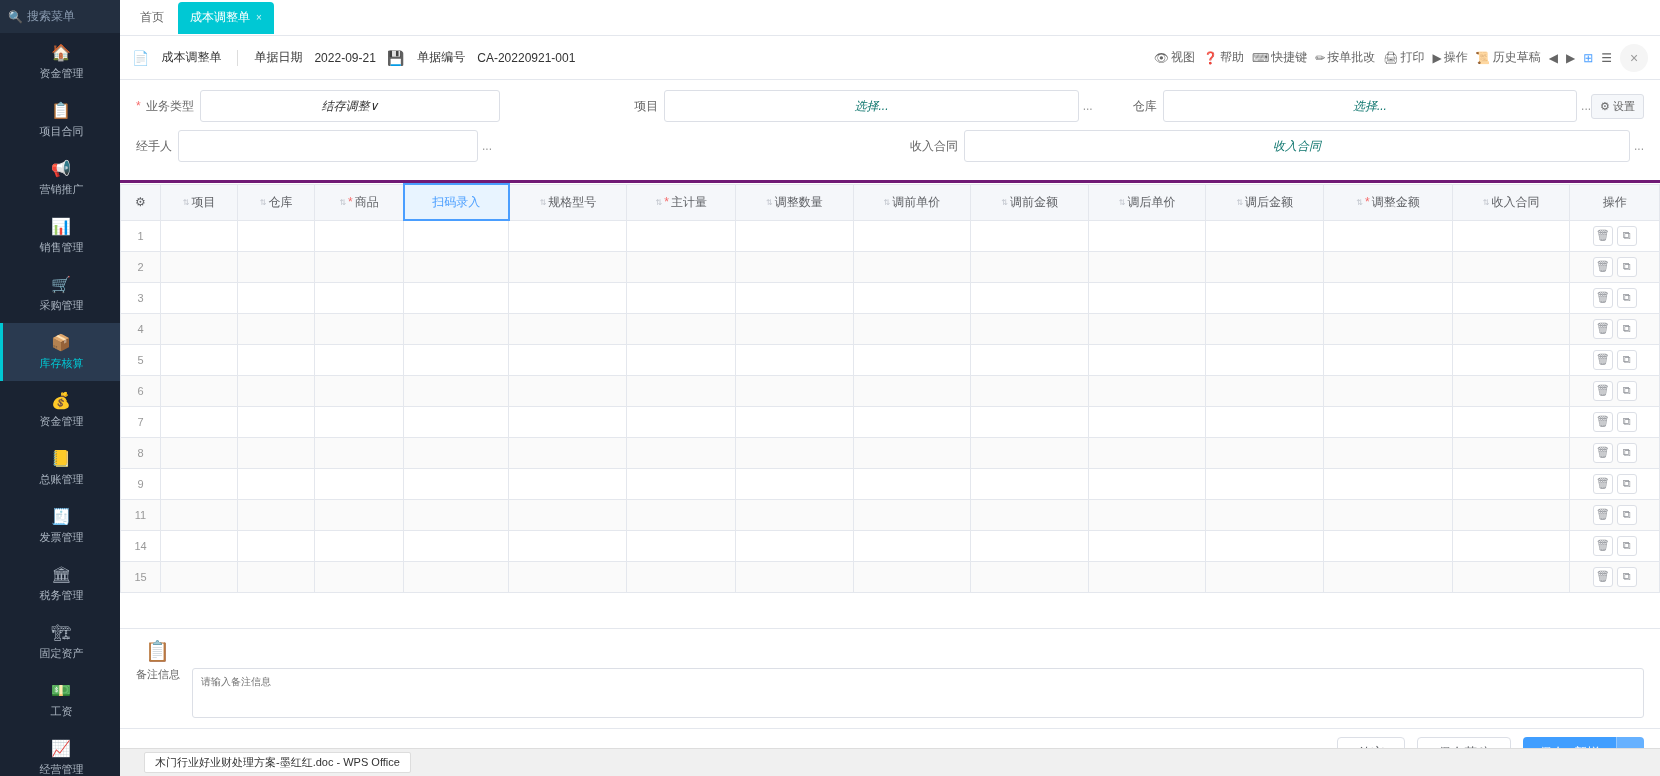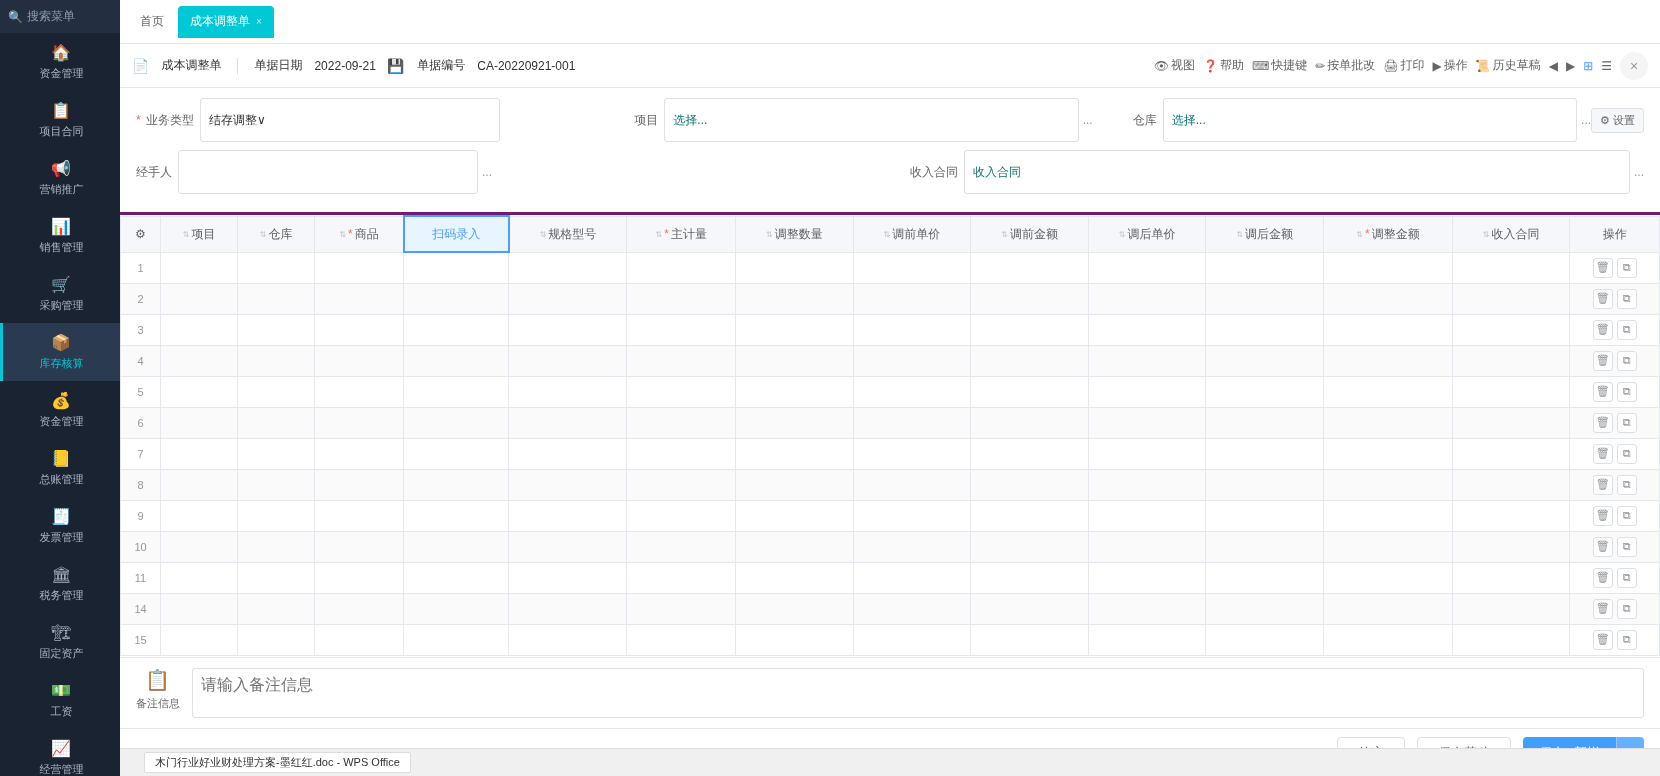--- a/index.html
+++ b/index.html
@@ -46,21 +46,21 @@
       flex-direction: column;
       background: #f0f2f5;
       overflow: hidden;
     }
 
     
     .tab-bar {
       background: #fff;
       display: flex;
       align-items: center;
-      height: 44px;
+      height: 36px;
       border-bottom: 1px solid #e4e7ed;
       padding: 0 8px;
       gap: 2px;
     }
     .tab-item {
       height: 32px;
       padding: 0 12px;
       display: flex;
       align-items: center;
       gap: 6px;
@@ -140,32 +140,33 @@
     }
     .form-label {
       color: #666;
       font-size: 12px;
       white-space: nowrap;
       margin-right: 6px;
     }
     .required { color: #f56c6c; margin-right: 2px; }
     .form-select {
       flex: 1;
-      height: 44px;
+      height: 32px;
       border: 1px solid #dcdfe6;
       border-radius: 3px;
       padding: 0 8px;
       font-size: 12px;
       color: #333;
       background: #fff;
       display: flex;
       align-items: center;
-      justify-content: flex-start;
+      justify-content: center;
       cursor: pointer;
       min-width: 120px;
+      font-style: italic;
     }
     .form-select-large {
       min-width: 200px;
       max-width: 300px;
     }
     .form-placeholder { color: #0f766e; }
     .dots-btn { color: #999; cursor: pointer; margin-left: 4px; }
     .settings-btn {
       background: #f5f7fa;
       border: 1px solid #dcdfe6;
@@ -263,24 +264,25 @@
       gap: 4px;
     }
     .remarks-icon { font-size: 20px; color: #4a9eff; }
     .remarks-label { font-size: 11px; color: #666; }
     .remarks-input {
       flex: 1;
       height: 50px;
       border: 1px solid #dcdfe6;
       border-radius: 3px;
       padding: 6px 8px;
-      font-size: 16px;
+      font-size: 10px;
       color: #ef4444;
       resize: none;
       font-family: inherit;
+      margin-top: 29px;
     }
 
     
     .footer {
       height: 48px;
       background: #fff;
       border-top: 1px solid #e4e7ed;
       display: flex;
       align-items: center;
       justify-content: flex-end;
@@ -787,42 +789,20 @@
               <td></td>
               <td></td>
               <td>
                 <div class="action-cell">
         <button class="action-btn">🗑</button>
         <button class="action-btn">⧉</button>
       </div>
               </td>
             </tr>
             <tr>
-              <td><span class="row-num">10</span></td>
-              <td></td>
-              <td></td>
-              <td></td>
-              <td></td>
-              <td></td>
-              <td></td>
-              <td></td>
-              <td></td>
-              <td></td>
-              <td></td>
-              <td></td>
-              <td></td>
-              <td></td>
-              <td>
-                <div class="action-cell">
-        <button class="action-btn">🗑</button>
-        <button class="action-btn">⧉</button>
-      </div>
-              </td>
-            </tr>
-            <tr>
               <td><span class="row-num">11</span></td>
               <td></td>
               <td></td>
               <td></td>
               <td></td>
               <td></td>
               <td></td>
               <td></td>
               <td></td>
               <td></td>

